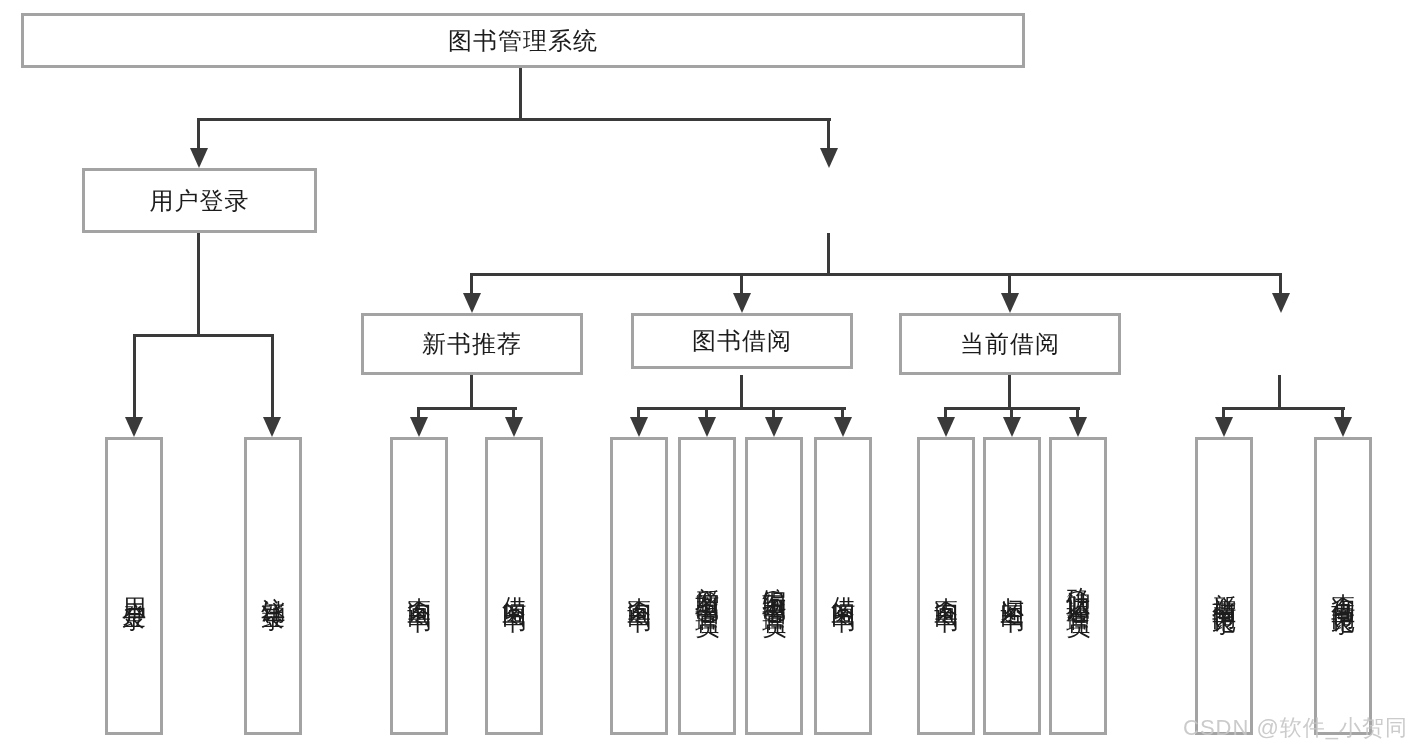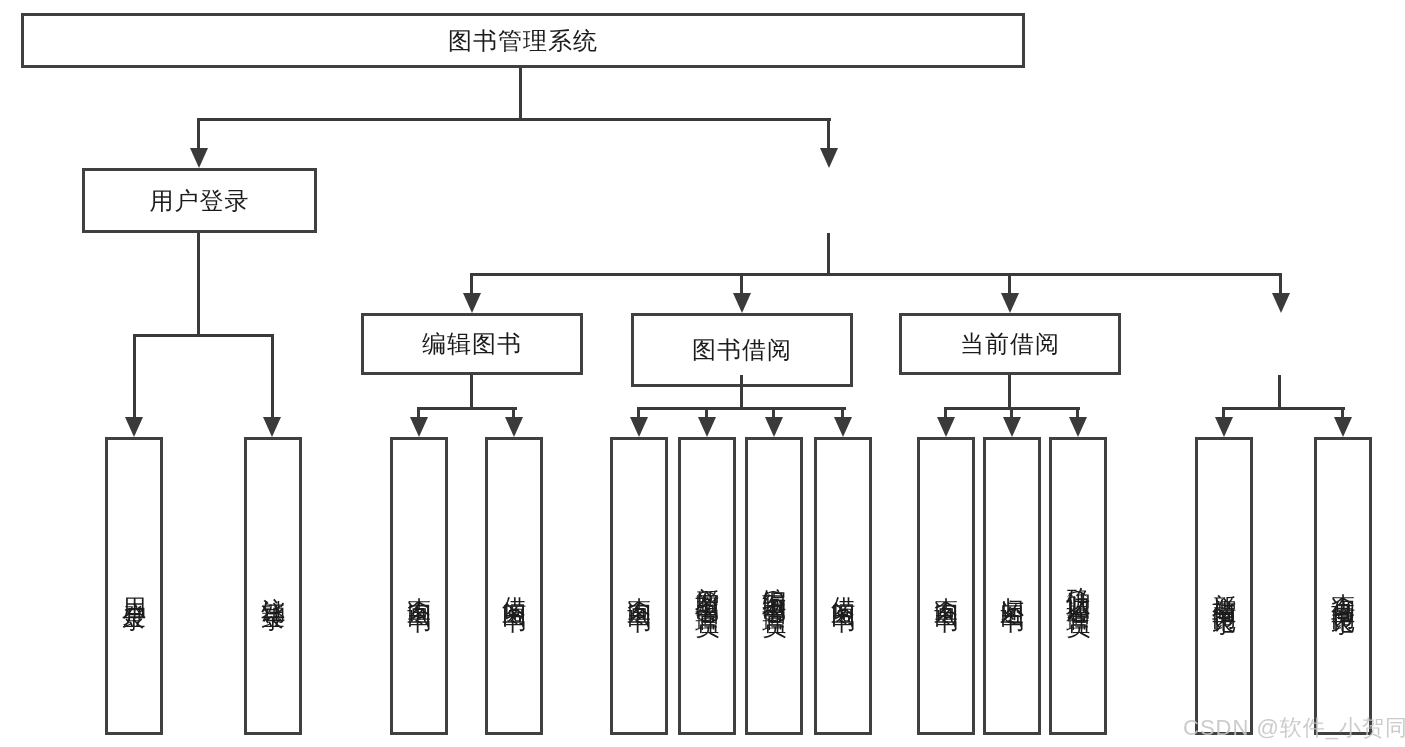--- a/index.html
+++ b/index.html
@@ -2,21 +2,21 @@
 <html><head>
 <meta charset="utf-8">
 <style>
   *{margin:0;padding:0;box-sizing:border-box}
   html,body{background:#ffffff}
   .canvas{
     position:relative;width:1405px;height:747px;background:#ffffff;
     font-family:"Liberation Sans","DejaVu Sans",sans-serif;overflow:hidden;color:#1c1c1c;
   }
   .box{
-    position:absolute;border:3px solid #404040;background:#ffffff;
+    position:absolute;border:3px solid #a3a3a3;background:#ffffff;
     display:flex;align-items:center;justify-content:center;
   }
   .box.h span{font-size:24px;letter-spacing:1px;white-space:nowrap}
   .box.v span{
     writing-mode:vertical-rl;text-orientation:mixed;
     font-size:24px;letter-spacing:4px;line-height:1.1;
   }
   .line{position:absolute;background:#3a3a3a}
   .arrow{
     position:absolute;width:0;height:0;
@@ -35,23 +35,23 @@
 
   <div class="box h" style="left:21px;top:13px;width:1004px;height:55px">
     <span>图书管理系统</span>
   </div>
 
   <div class="box h" style="left:82px;top:168px;width:235px;height:65px">
     <span>用户登录</span>
   </div>
 
   <div class="box h" style="left:361px;top:313px;width:222px;height:62px">
-    <span>编辑图书</span>
+    <span>新书推荐</span>
   </div>
-  <div class="box h" style="left:631px;top:313px;width:222px;height:74px">
+  <div class="box h" style="left:631px;top:313px;width:222px;height:56px">
     <span>图书借阅</span>
   </div>
   <div class="box h" style="left:899px;top:313px;width:222px;height:62px">
     <span>当前借阅</span>
   </div>
 
   <div class="box v" style="left:105px;top:437px;width:58px;height:298px">
     <span>用户登录</span>
   </div>
   <div class="box v" style="left:244px;top:437px;width:58px;height:298px">

